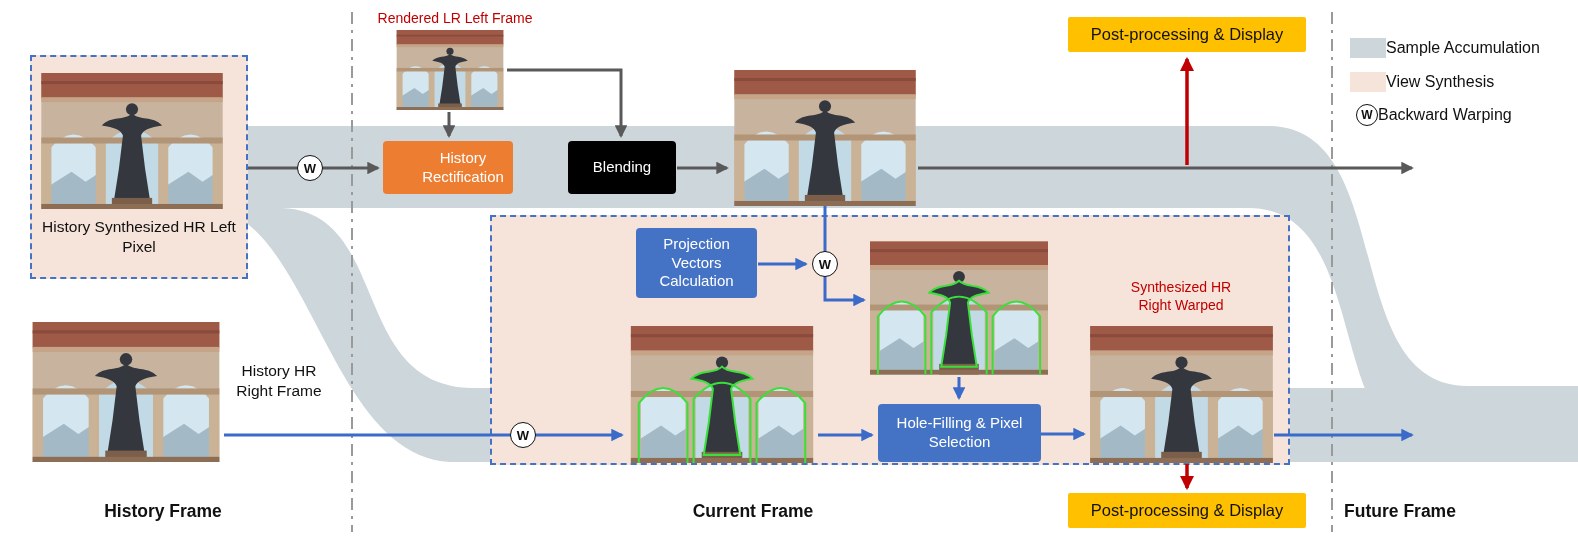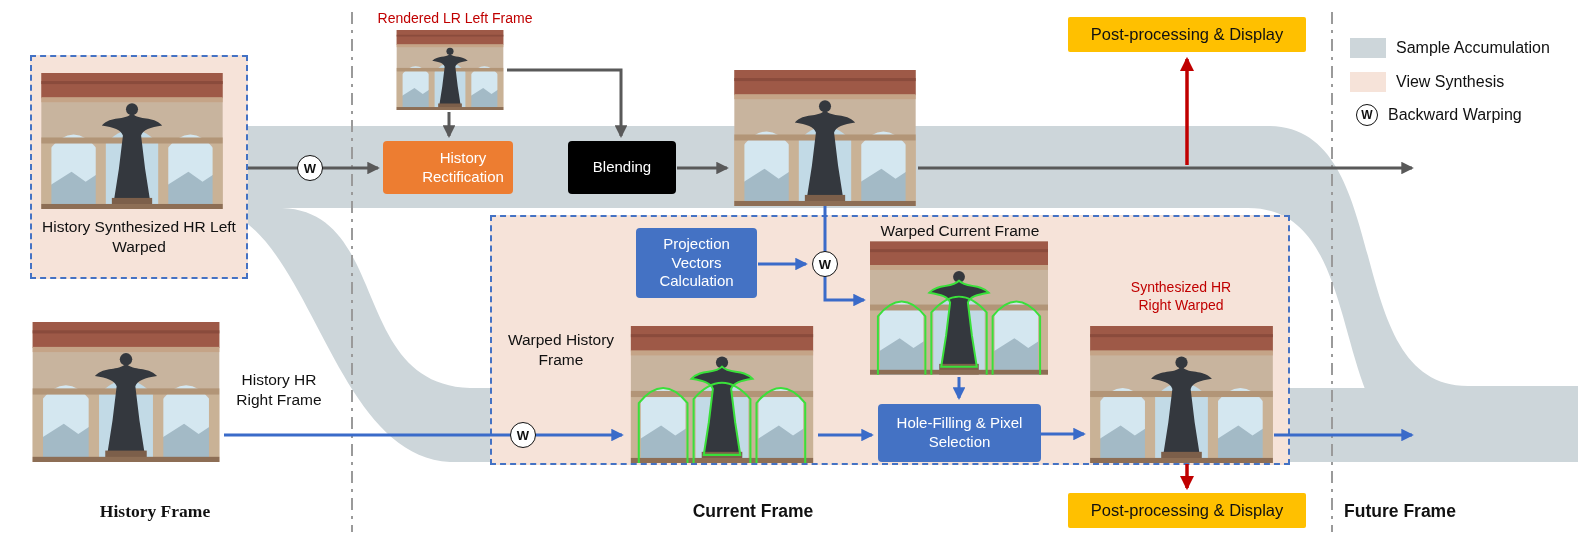--- a/index.html
+++ b/index.html
@@ -28,21 +28,21 @@
   .black-label{color:#111;font-size:15.5px;text-align:center;line-height:1.28;z-index:2;}
   .panel-caption{position:absolute;left:0;right:0;text-align:center;font-size:15.5px;line-height:1.3;color:#111;}
   .w-circle{
     width:26px;height:26px;border-radius:50%;background:#fff;border:1.6px solid #111;
     display:flex;align-items:center;justify-content:center;font-size:13px;font-weight:bold;
     z-index:4;box-sizing:border-box;
   }
   .scene{display:block;width:100%;height:100%;z-index:2;}
   .frame-img{z-index:2;}
   .section-label{font-weight:bold;font-size:17.5px;text-align:center;z-index:2;}
-  .legend-row{display:flex;align-items:center;gap:10px;z-index:2;}
+  .legend-row{display:flex;align-items:center;z-index:2;}
   .legend-row .txt{font-size:16px;color:#111;white-space:nowrap;}
   .sw{width:36px;height:20px;}
   .sw-gray{background:#cdd6da;}
   .sw-pink{background:#f6e3d9;}
   .w-circle.small{width:22px;height:22px;font-size:12px;}
 </style>
 </head>
 <body>
 
 <div class="stage">
@@ -88,31 +88,31 @@
     <line x1="352" y1="12" x2="352" y2="532" stroke="#9a9a9a" stroke-width="2" stroke-dasharray="12 6 3 6"></line>
     <line x1="1332" y1="12" x2="1332" y2="532" stroke="#9a9a9a" stroke-width="2" stroke-dasharray="12 6 3 6"></line>
   </svg>
 
   <div class="abs panel" style="left:30px;top:55px;width:214px;height:220px;">
     <div class="abs frame-img" style="left:7px;top:16px;width:186px;height:136px;">
       <svg class="scene">
           <use href="#scene"></use>
         </svg>
     </div>
-    <div class="panel-caption" style="top:160px;">History Synthesized HR Left Warped</div>
+    <div class="panel-caption" style="top:160px;">History Synthesized HR Left Pixel</div>
   </div>
 
   <div class="abs panel" style="left:490px;top:215px;width:796px;height:246px;"></div>
 
   <div class="abs frame-img" style="left:30px;top:322px;width:192px;height:140px;">
     <svg class="scene">
         <use href="#scene"></use>
       </svg>
   </div>
-  <div class="abs black-label" style="left:224px;top:370px;width:110px;">History HR Right Frame</div>
+  <div class="abs black-label" style="left:224px;top:361px;width:110px;">History HR Right Frame</div>
 
   <div class="abs red-label" style="left:340px;top:10px;width:230px;">Rendered LR Left Frame</div>
   <div class="abs frame-img" style="left:394px;top:30px;width:112px;height:80px;">
     <svg class="scene">
         <use href="#scene"></use>
       </svg>
   </div>
 
   <div class="abs proc orange" style="left:383px;top:141px;width:130px;height:53px;">History Rectification</div>
   <div class="abs proc green" style="left:568px;top:141px;width:108px;height:53px;">Blending</div>
@@ -134,28 +134,26 @@
     <div class="sw sw-pink"></div>
     <div class="txt">View Synthesis</div>
   </div>
   <div class="abs legend-row" style="left:1356px;top:104px;">
     <div class="w-circle small" style="position:static;">W</div>
     <div class="txt">Backward Warping</div>
   </div>
 
   <div class="abs proc blue" style="left:636px;top:228px;width:121px;height:70px;">Projection Vectors Calculation</div>
 
-  <div class="abs black-label" style="left:862px;top:221px;width:196px;">Warped Current Frame</div>
   <div class="abs frame-img" style="left:870px;top:240px;width:178px;height:136px;">
     <svg class="scene">
         <use href="#scene-warped"></use>
       </svg>
   </div>
 
-  <div class="abs black-label" style="left:496px;top:330px;width:130px;">Warped History Frame</div>
   <div class="abs frame-img" style="left:628px;top:326px;width:188px;height:137px;">
     <svg class="scene">
         <use href="#scene-warped"></use>
       </svg>
   </div>
 
   <div class="abs proc blue" style="left:878px;top:404px;width:163px;height:58px;">Hole-Filling &amp; Pixel Selection</div>
 
   <div class="abs red-label" style="left:1114px;top:279px;width:134px;">Synthesized HR Right Warped</div>
   <div class="abs frame-img" style="left:1090px;top:326px;width:183px;height:137px;">
@@ -195,17 +193,17 @@
     <g stroke="#C00000" stroke-width="3.5" fill="none">
       <path d="M1187,165 L1187,59" marker-end="url(#mr)"></path>
       <path d="M1187,464 L1187,488" marker-end="url(#mr)"></path>
     </g>
   </svg>
 
   <div class="abs w-circle" style="left:297px;top:155px;">W</div>
   <div class="abs w-circle" style="left:812px;top:251px;">W</div>
   <div class="abs w-circle" style="left:510px;top:422px;">W</div>
 
-  <div class="abs section-label" style="left:60px;top:501px;width:190px;font-family:Liberation Serif, serif;">History Frame</div>
+  <div class="abs section-label" style="left:68px;top:501px;width:190px;">History Frame</div>
   <div class="abs section-label" style="left:658px;top:501px;width:190px;">Current Frame</div>
   <div class="abs section-label" style="left:1305px;top:501px;width:190px;">Future Frame</div>
 
 </div>
 
 </body></html>

